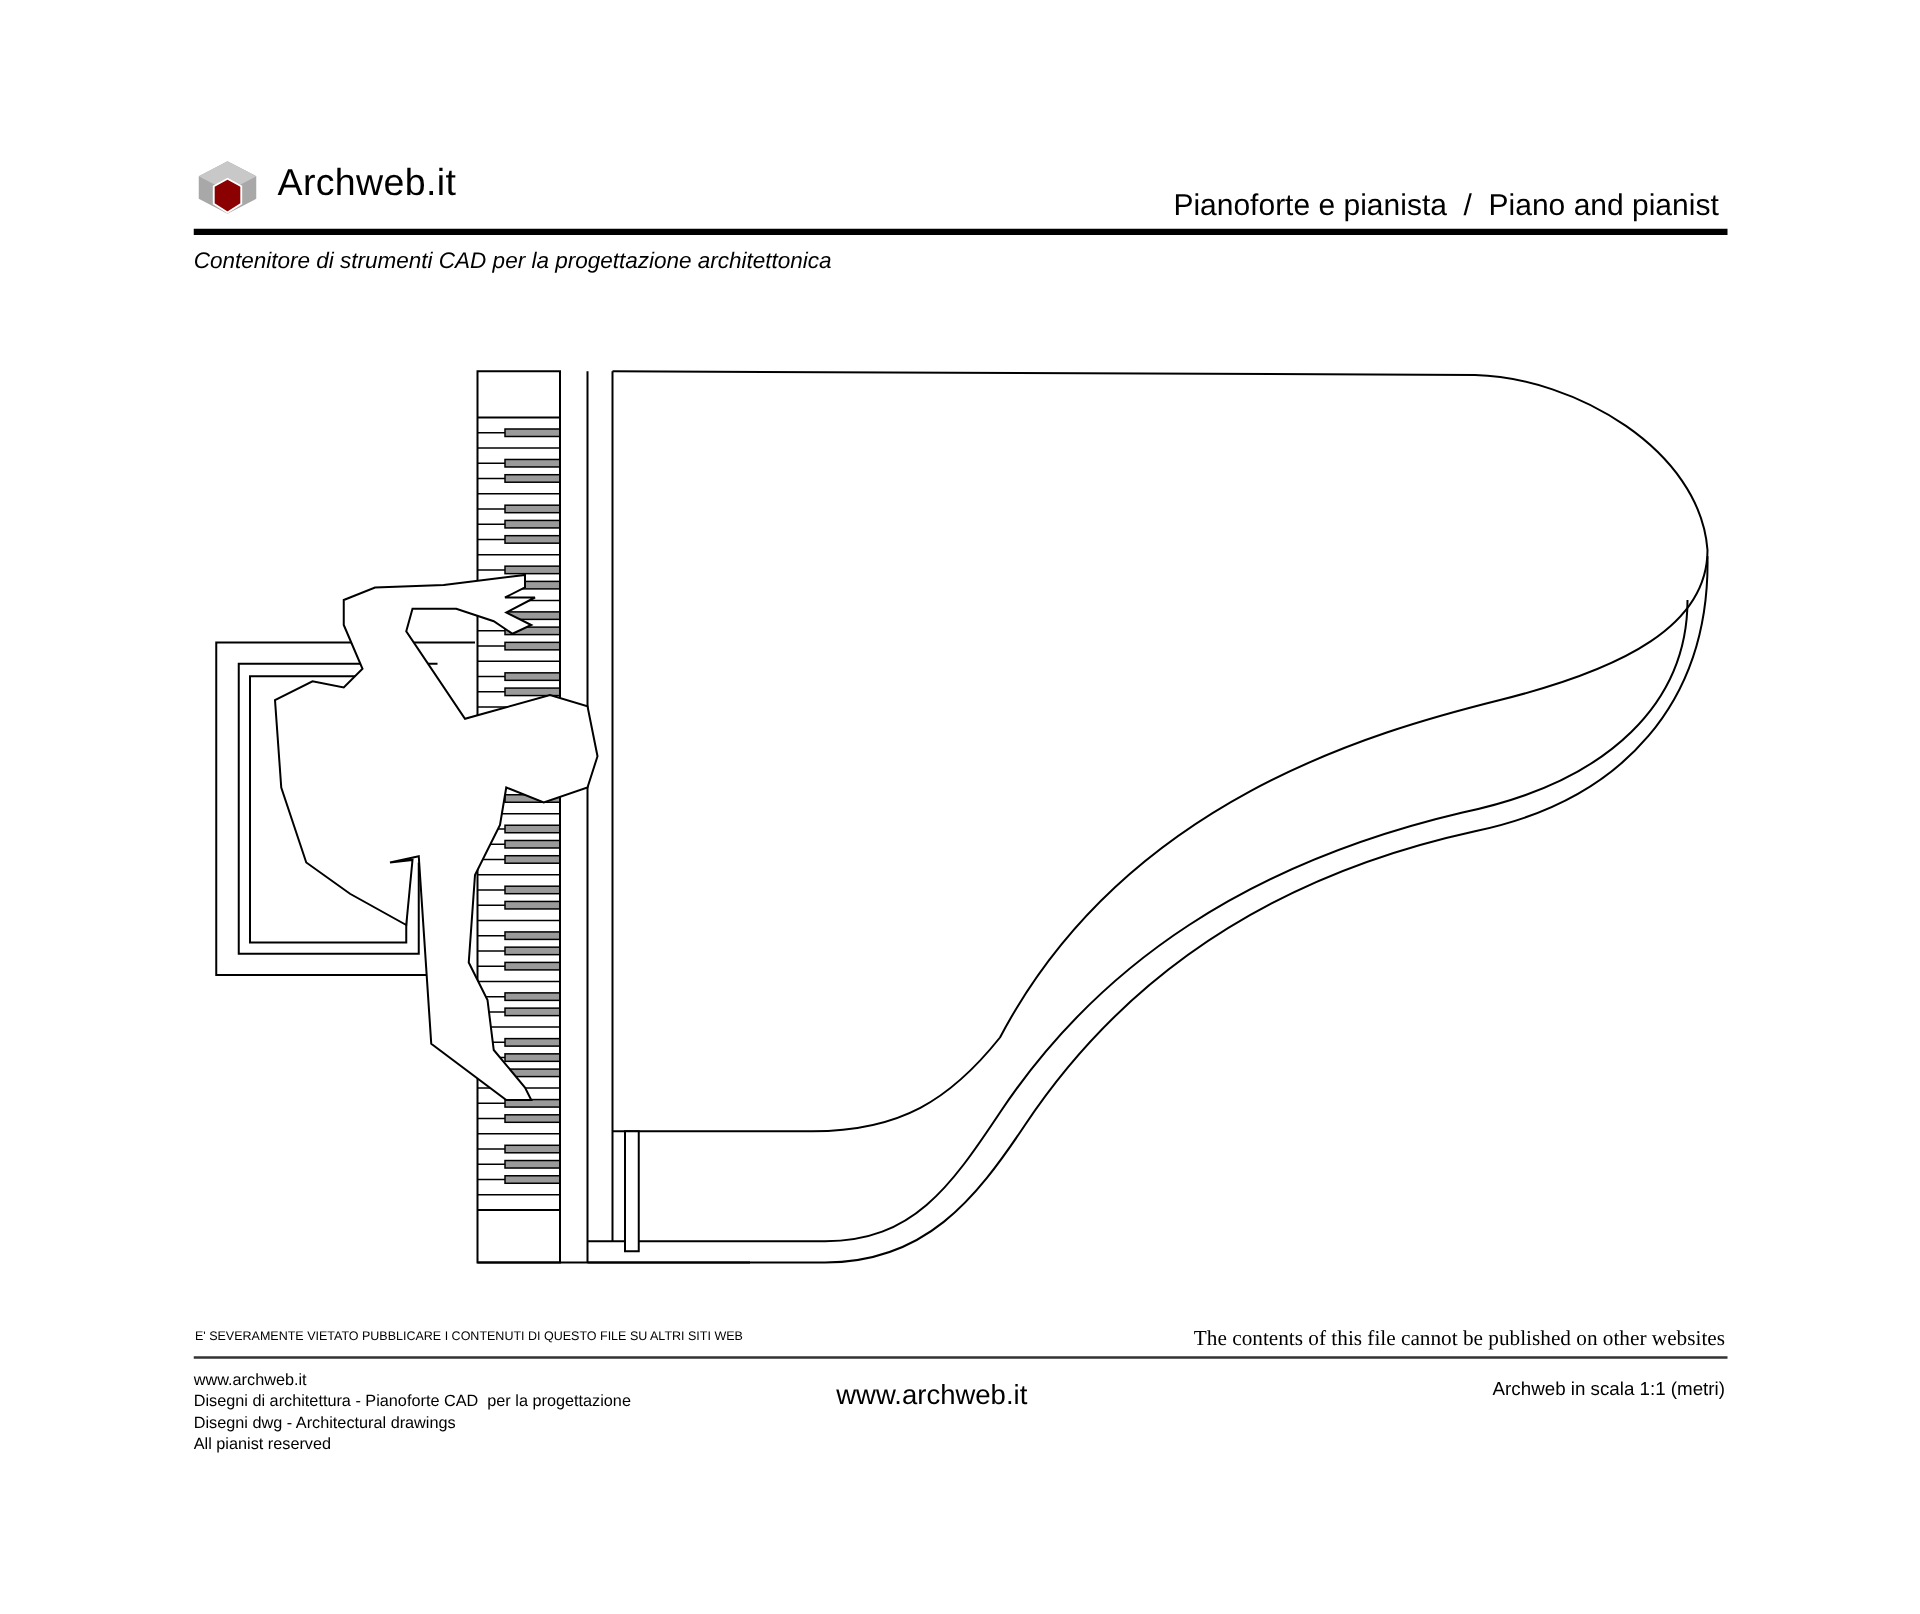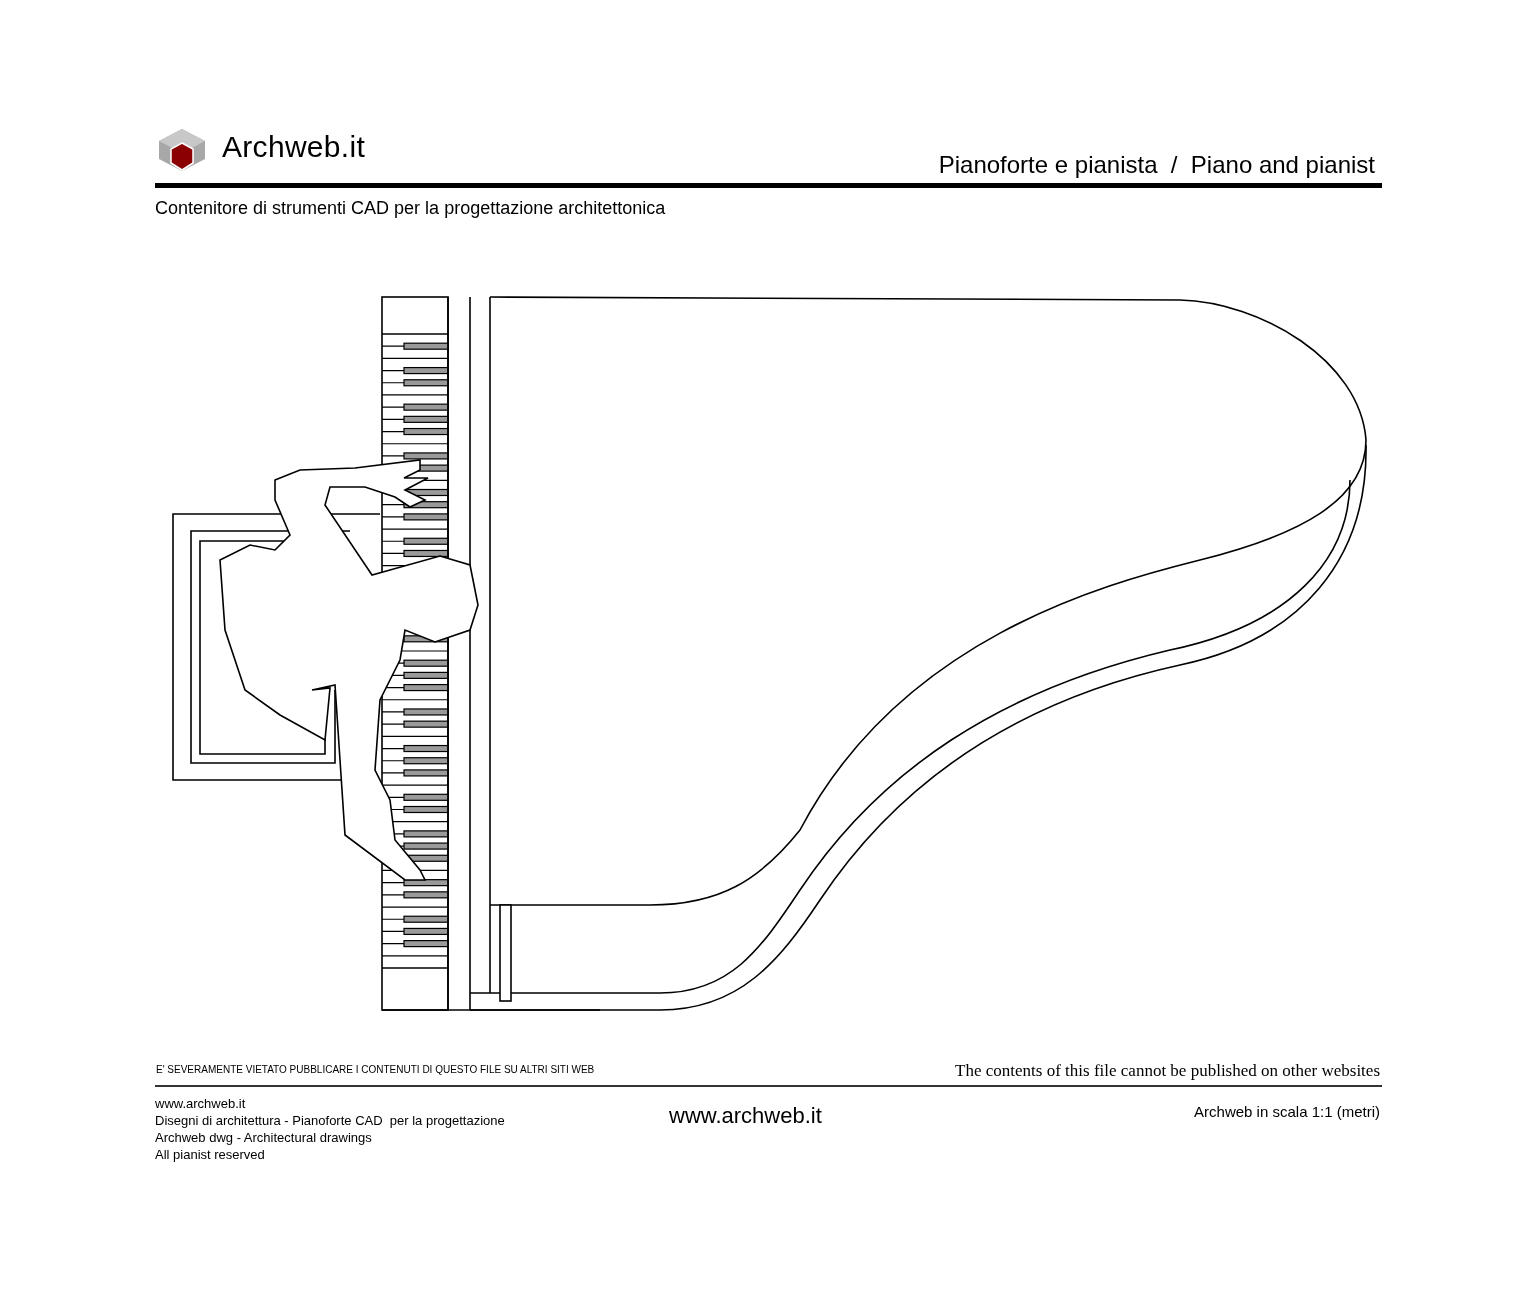--- a/index.html
+++ b/index.html
@@ -1,21 +1,21 @@
 <!DOCTYPE html>
 <html><head>
   <meta charset="utf-8">
   <style>
     html, body { margin:0; padding:0; background:#ffffff; }
     body { width:1536px; height:1291px; position:relative; overflow:hidden; font-family:"Liberation Sans", sans-serif; color:#000; }
     .abs { position:absolute; }
     .logo-text { left:222px; top:130px; font-size:30px; letter-spacing:0.3px;text-align:center; }
     .header-title { right:161px; top:151px; font-size:24px; white-space:nowrap; }
     .header-rule { left:155px; top:183px; width:1227px; height:5px; background:#000; }
-    .subtitle { left:155px; top:198px; font-size:18px; white-space:nowrap; }
+    .subtitle { left:155px; top:198px; font-size:18px; white-space:nowrap;font-style:italic; }
     .warn-it { left:156px; top:1064px; font-size:10px; white-space:nowrap; }
     .warn-en { right:156px; top:1061px; font-size:17px; white-space:nowrap;font-family:Liberation Serif, serif; }
     .footer-rule { left:155px; top:1085px; width:1227px; height:2px; background:#333; }
     .foot-left { left:155px; top:1095px; font-size:13px; line-height:17px; }
     .foot-center { left:669px; top:1103px; font-size:22px; white-space:nowrap; }
     .foot-right { right:156px; top:1103px; font-size:15px; white-space:nowrap; }
     svg.drawing { position:absolute; left:0; top:0; }
   </style>
 </head>
 <body>
@@ -152,17 +152,17 @@
     <path d="M275,480 L300,470 L355,468 L420,460 L420,470 L404,478 L428,478 L405,490 L425,500 L410,507 L395,497 L365,487 L330,487 L325,505 L372,575 L390,570 L440,556 L470,565 L478,605 L470,630 L435,642 L405,630 L400,660 L380,700 L375,770 L390,800 L395,840 L420,870 L425,880 L405,880 L345,835 L335,685 L312,690 L330,688 L325,740 L280,715 L245,690 L225,630 L220,560 L250,545 L275,550 L290,535 L275,500 Z"></path>
   </g>
 </svg>
 
 <div class="abs warn-it">E' SEVERAMENTE VIETATO PUBBLICARE I CONTENUTI DI QUESTO FILE SU ALTRI SITI WEB</div>
 <div class="abs warn-en">The contents of this file cannot be published on other websites</div>
 <div class="abs footer-rule"></div>
 <div class="abs foot-left">
   <div>www.archweb.it</div>
   <div style="white-space:pre">Disegni di architettura - Pianoforte CAD  per la progettazione</div>
-  <div>Archweb dwg - Architectural drawings</div>
+  <div>Disegni dwg - Architectural drawings</div>
   <div>All pianist reserved</div>
 </div>
 <div class="abs foot-center">www.archweb.it</div>
 <div class="abs foot-right">Archweb in scala 1:1 (metri)</div>
 
 </body></html>

